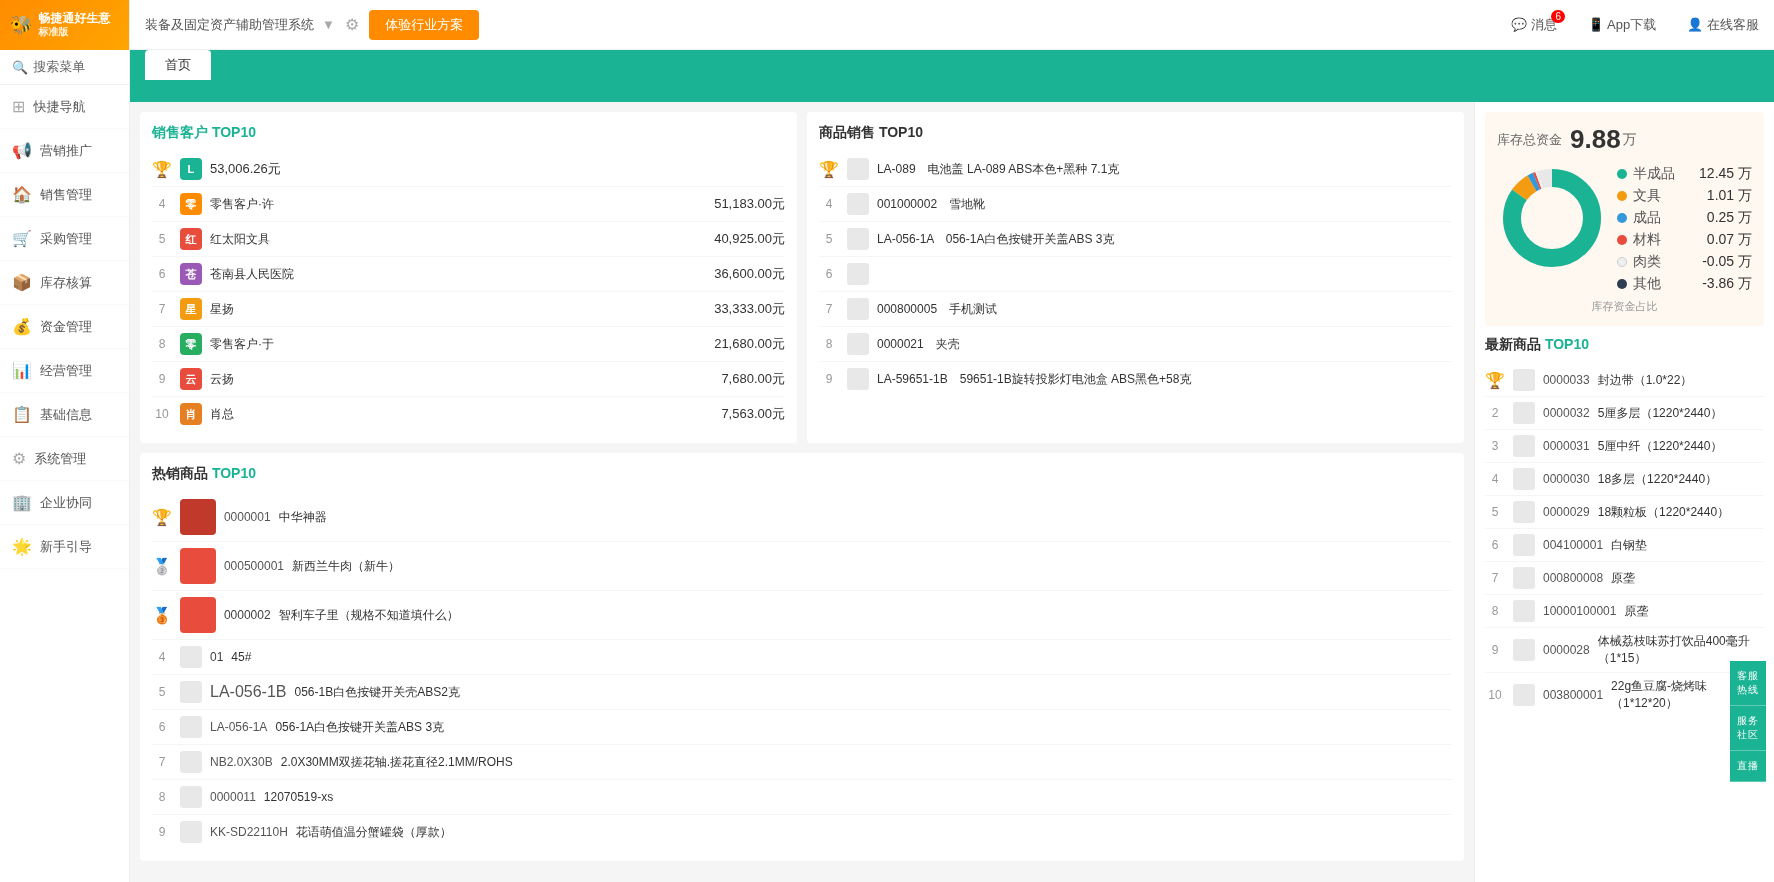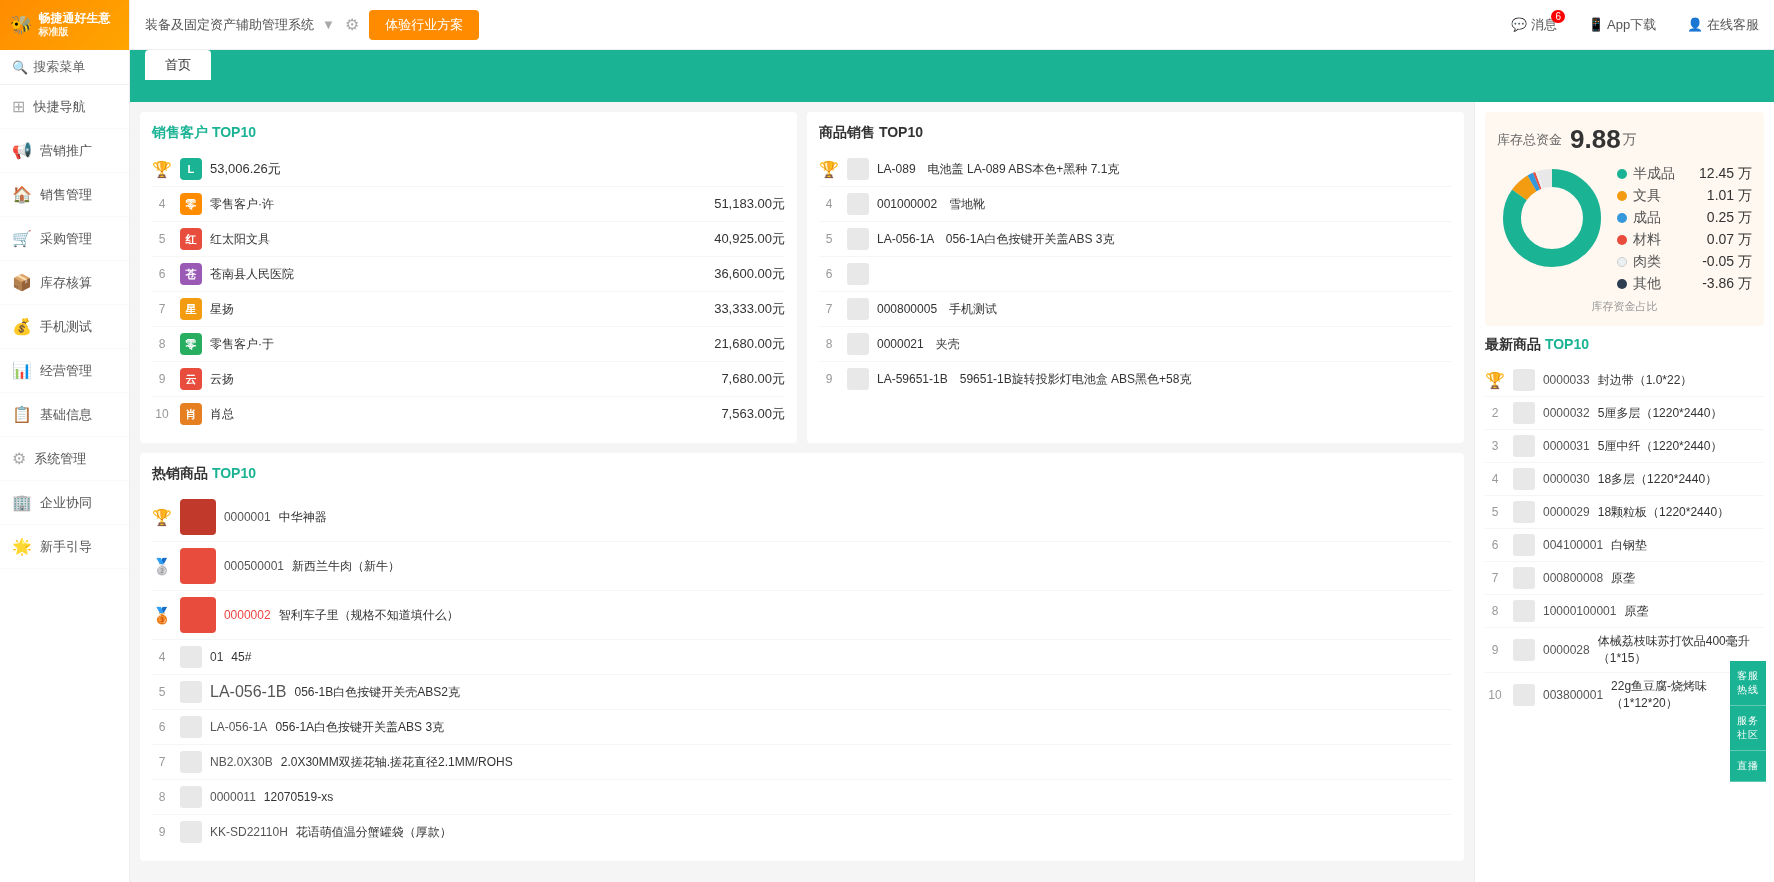--- a/index.html
+++ b/index.html
@@ -114,21 +114,21 @@
   <div class="sidebar-item">
     <span class="sidebar-item-icon">🛒</span>
     <span class="sidebar-item-label">采购管理</span>
   </div>
   <div class="sidebar-item">
     <span class="sidebar-item-icon">📦</span>
     <span class="sidebar-item-label">库存核算</span>
   </div>
   <div class="sidebar-item">
     <span class="sidebar-item-icon">💰</span>
-    <span class="sidebar-item-label">手机测试</span>
+    <span class="sidebar-item-label">资金管理</span>
   </div>
   <div class="sidebar-item">
     <span class="sidebar-item-icon">📊</span>
     <span class="sidebar-item-label">经营管理</span>
   </div>
   <div class="sidebar-item">
     <span class="sidebar-item-icon">📋</span>
     <span class="sidebar-item-label">基础信息</span>
   </div>
   <div class="sidebar-item">
@@ -290,21 +290,21 @@
           </div>
           <div class="rank-row">
             <span class="rank-medal">🥈</span>
             <div class="hot-product-img" style="background:#e74c3c;"></div>
             <span style="font-size:12px;color:#555;">000500001</span>
             <span class="rank-name">新西兰牛肉（新牛）</span>
           </div>
           <div class="rank-row">
             <span class="rank-medal">🥉</span>
             <div class="hot-product-img" style="background:#e74c3c;"></div>
-            <span style="font-size:12px;color:#ef4444;">0000002</span>
+            <span style="font-size:12px;color:#404040;">0000002</span>
             <span class="rank-name">智利车子里（规格不知道填什么）</span>
           </div>
           <div class="rank-row">
             <span class="rank-num">4</span>
             <div class="lp-img"></div>
             <span style="font-size:12px;color:#404040;">01</span>
             <span class="rank-name">45#</span>
           </div>
           <div class="rank-row">
             <span class="rank-num">5</span>

